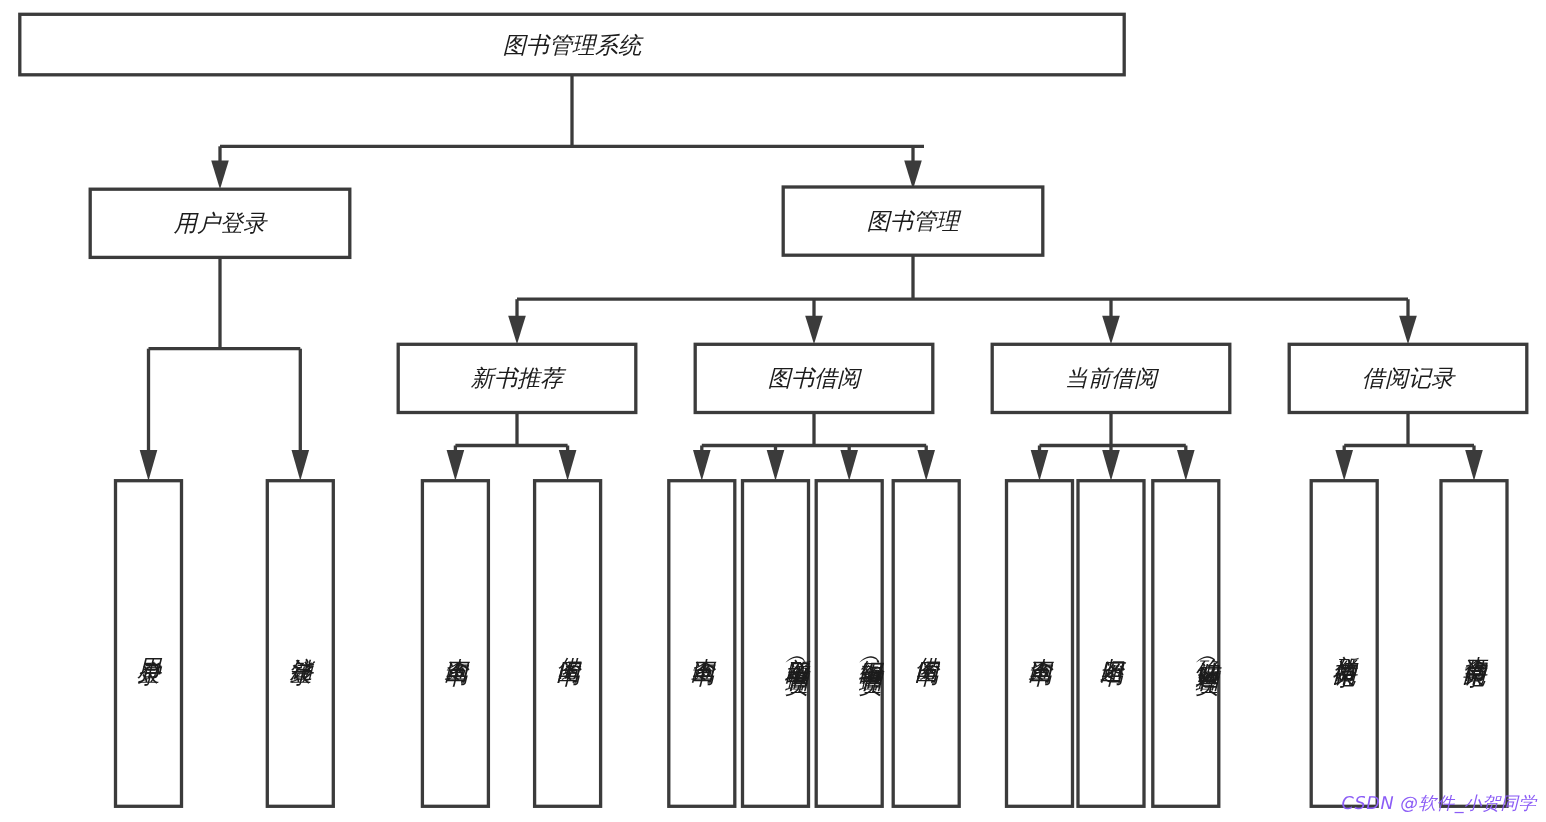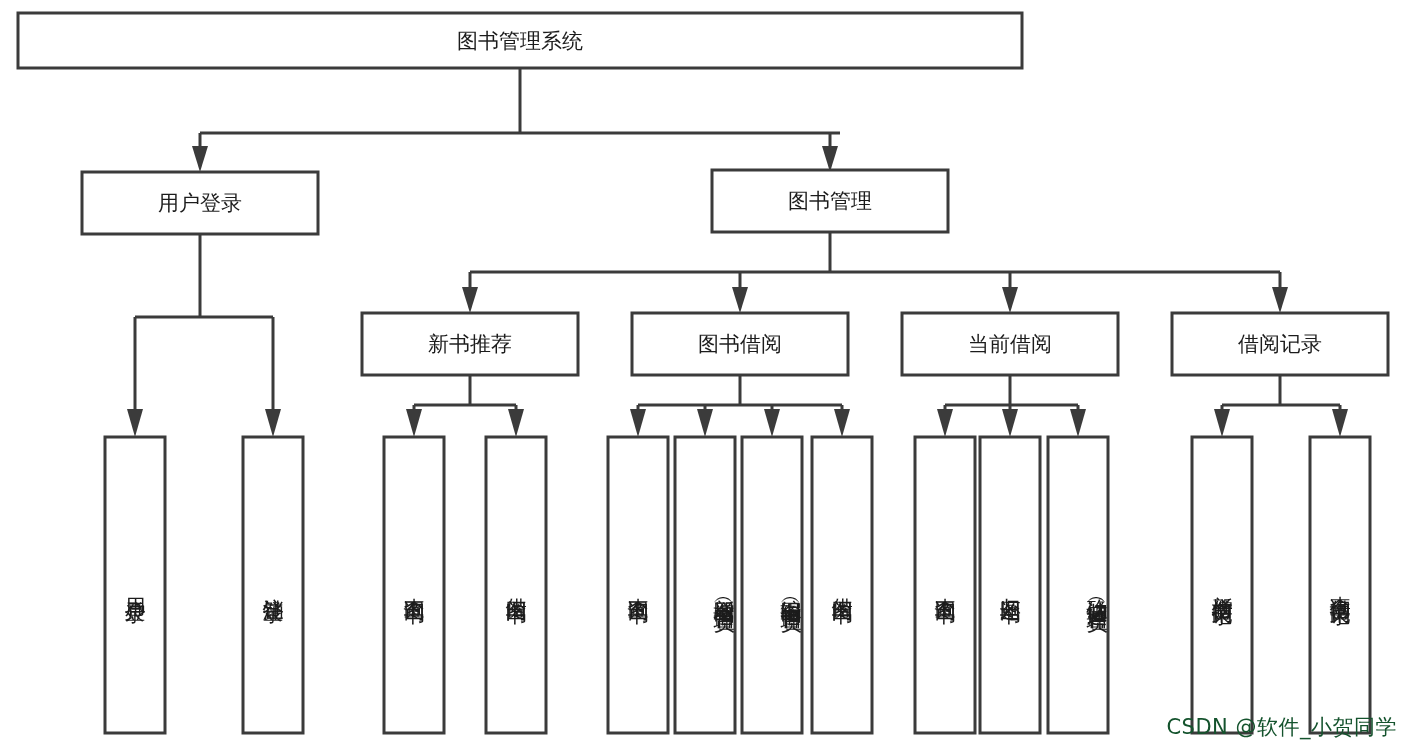--- a/index.html
+++ b/index.html
@@ -9,20 +9,21 @@
   }
   body {
     font-family: "DejaVu Sans", "Liberation Sans", sans-serif;
   }
   #diagram-root {
     position: relative;
     width: 1405px;
     height: 747px;
     background: #ffffff;
     overflow: hidden;
+    font-style: italic;
   }
   svg#flowchart {
     position: absolute;
     left: 0;
     top: 0;
     width: 1405px;
     height: 747px;
   }
   .node-box {
     fill: #ffffff;
@@ -61,22 +62,22 @@
     pointer-events: none;
   }
   .leaf-label.centered {
     align-items: center;
   }
   #watermark {
     position: absolute;
     right: 8px;
     bottom: 6px;
     font-family: "DejaVu Sans", "Liberation Sans", sans-serif;
-    font-size: 21px;
-    color: #14532d;
+    font-size: 16px;
+    color: #8b5cf6;
     letter-spacing: 0.5px;
     white-space: nowrap;
   }
 </style>
 </head>
 <body>
 
 <div id="diagram-root">
 
   <svg id="flowchart" viewBox="0 0 1405 747">

